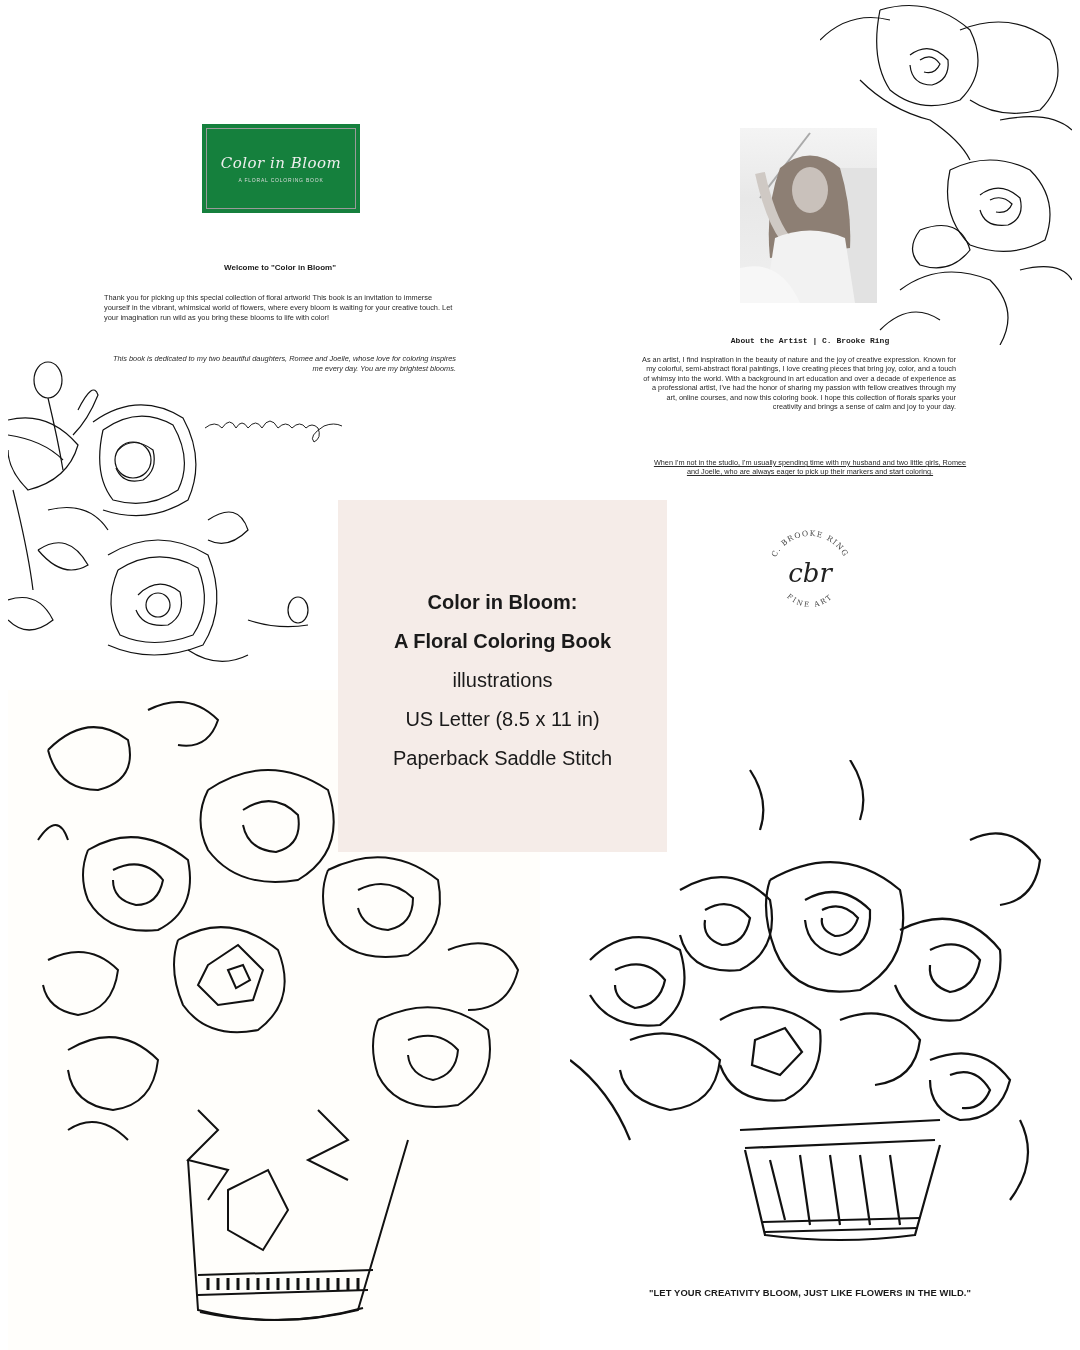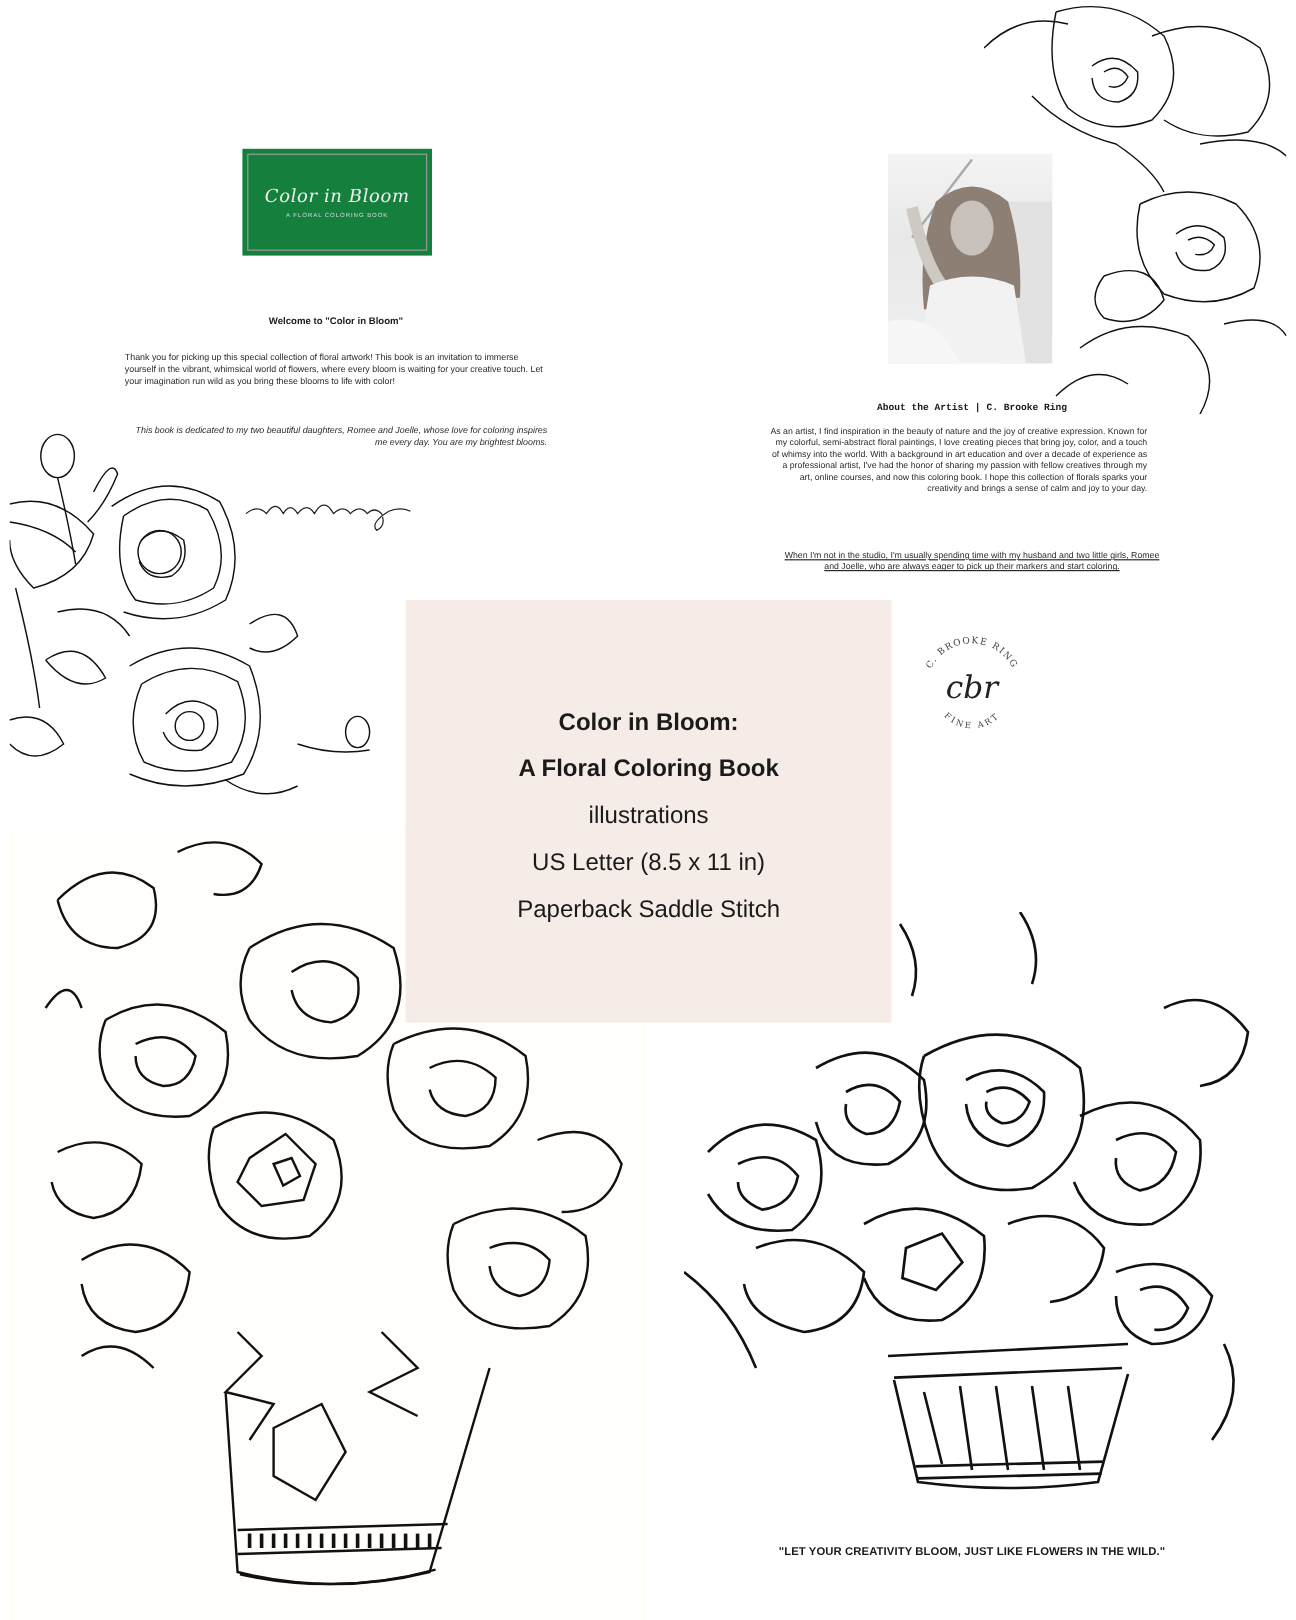--- a/index.html
+++ b/index.html
@@ -56,21 +56,21 @@
     font-family: "Liberation Sans", sans-serif; font-size: 7.3px; line-height: 9.4px; color: #2a2a2a;
   }
   .about-body-2 {
     position: absolute; left: 652px; top: 458px; width: 316px; text-align: center;
     font-family: "Liberation Sans", sans-serif; font-size: 7.3px; line-height: 9.4px; color: #2a2a2a; text-decoration: underline;
   }
 
   .logo-badge { position: absolute; left: 758px; top: 528px; width: 104px; height: 86px; }
 
   .info-box {
-    position: absolute; left: 338px; top: 500px; width: 405px; height: 352px;
+    position: absolute; left: 338px; top: 500px; width: 329px; height: 352px;
     background: #f5ece8;
     display: flex; flex-direction: column; align-items: center; justify-content: center;
     padding-top: 8px;
   }
   .info-line {
     font-family: "Liberation Sans", sans-serif; font-size: 20px; line-height: 39px; color: #1a1a1a; text-align: center;
   }
   .info-line.bold { font-weight: bold; }
 
   .quote {

